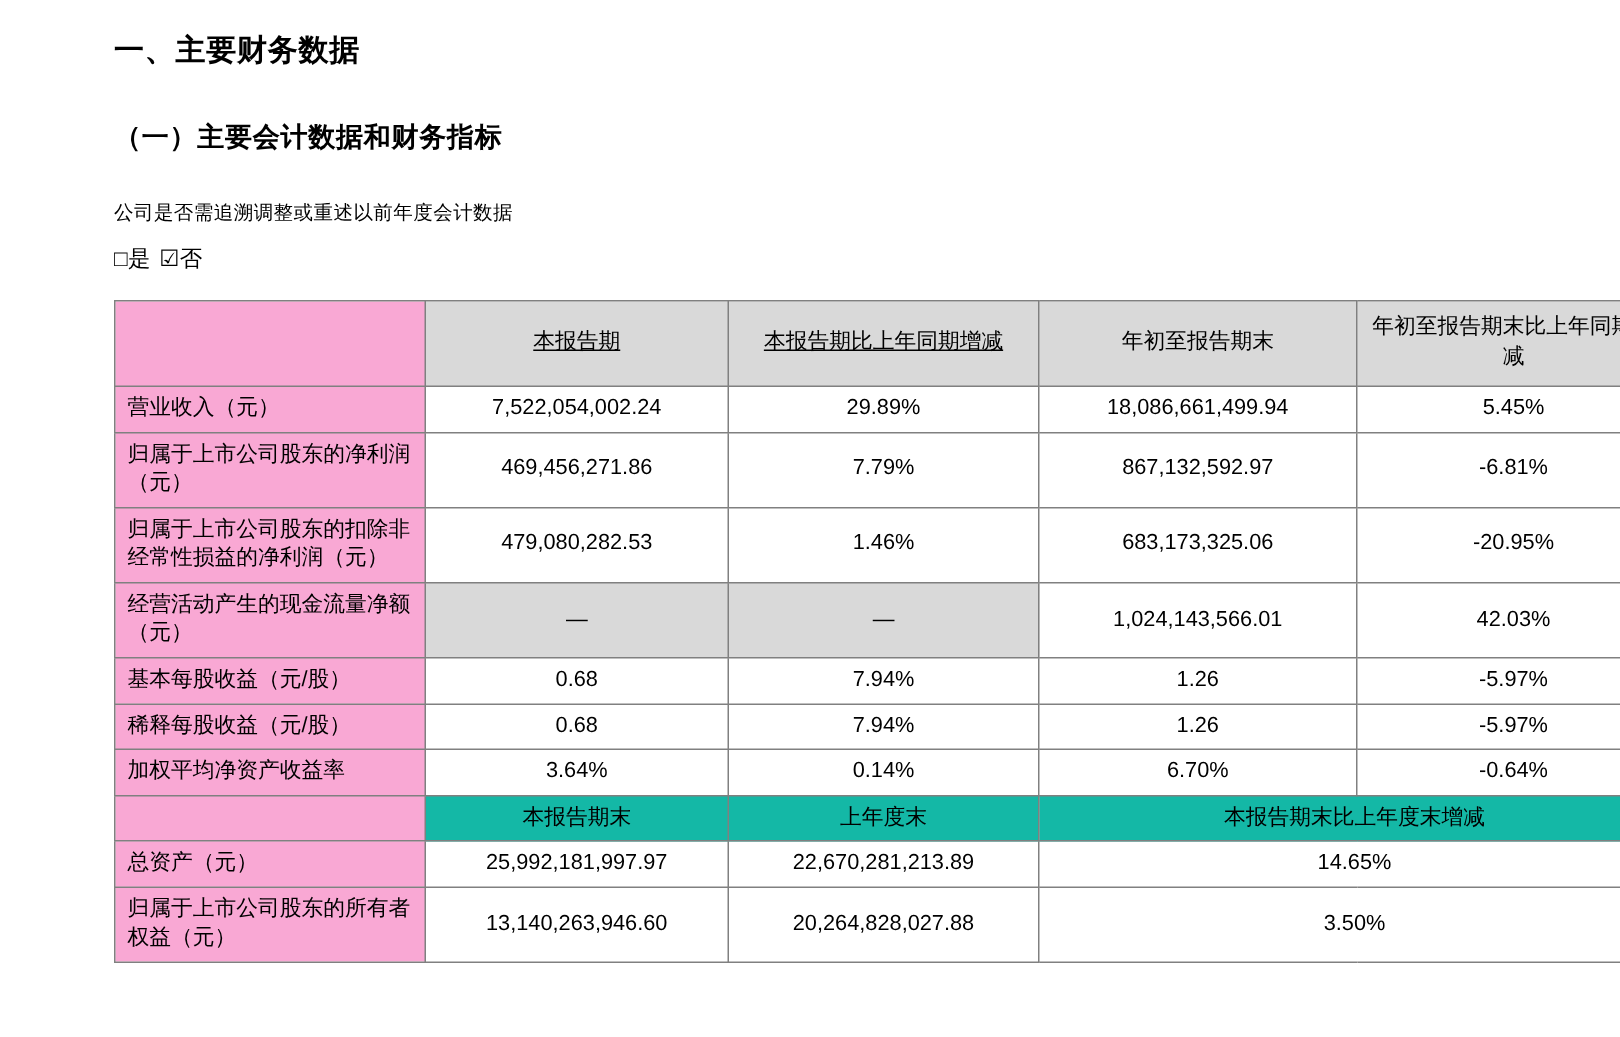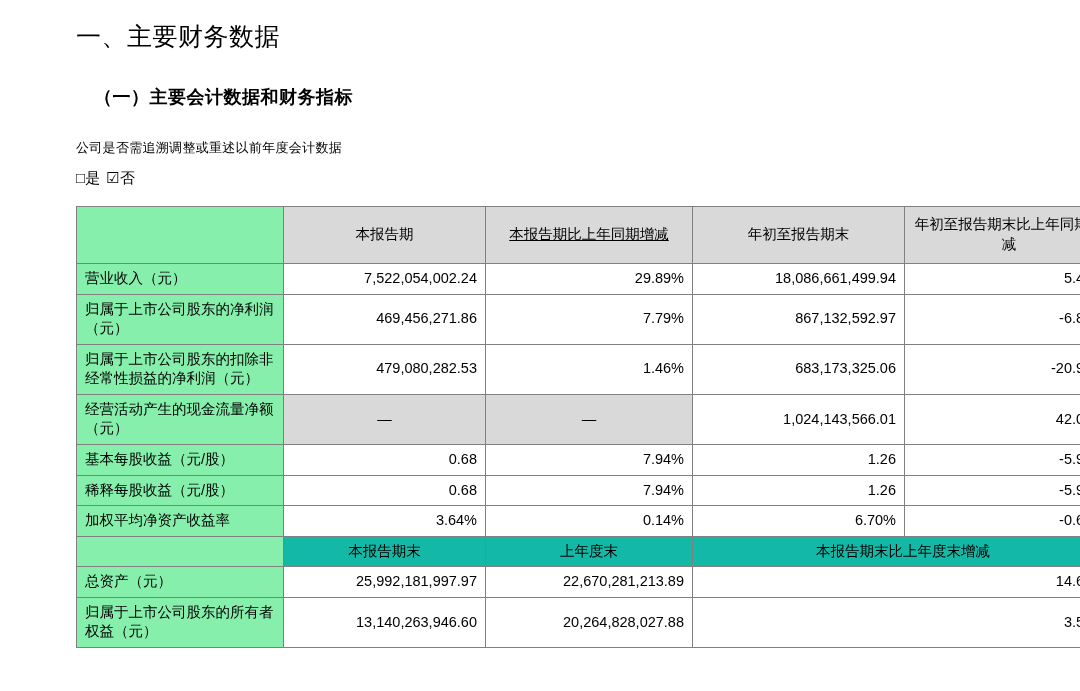--- a/index.html
+++ b/index.html
@@ -16,32 +16,32 @@
   }
   .page {
     position: relative;
     width: 1080px;
     height: 691px;
     box-sizing: border-box;
     padding: 0 64px;
   }
   .h1 {
     font-family: "Liberation Sans", "DejaVu Sans", sans-serif;
-    font-weight: normal;
-    font-size: 25px;
+    font-weight: bold;
+    font-size: 20px;
     letter-spacing: 0.5px;
     margin: 12px 0 0 12px;
     padding-top: 8px;
   }
   .h2 {
     font-family: "Liberation Sans", "DejaVu Sans", sans-serif;
     font-weight: bold;
     font-size: 18px;
     letter-spacing: 0.5px;
-    margin: 32px 0 0 30px;
+    margin: 32px 0 0 12px;
   }
   .para {
     font-family: "Liberation Sans", "DejaVu Sans", sans-serif;
     font-size: 13px;
     margin: 30px 0 0 12px;
     letter-spacing: 0.3px;
   }
   .checkline {
     font-family: "Liberation Sans", "DejaVu Sans", sans-serif;
     font-size: 15px;
@@ -66,37 +66,37 @@
     vertical-align: middle;
     line-height: 1.35;
     font-weight: normal;
   }
   .hdr {
     background: #d9d9d9;
     text-align: center;
     height: 46px;
   }
   .rowlabel {
-    background: #86efac;
+    background: #f9a8d4;
     text-align: left;
     width: 190px;
   }
   .num {
-    text-align: right;
+    text-align: center;
     padding-right: 12px;
   }
   .dash {
     text-align: center;
     background: #d9d9d9;
   }
   .subhdr {
     background: #14b8a6;
     text-align: center;
   }
-  .col2 { width: 185px; }
+  .col2 { width: 185px; text-decoration: underline; }
   .col3 { width: 190px; text-decoration: underline; }
   .col4 { width: 195px; }
   .col5 { width: 192px; }
 </style>
 </head>
 <body>
 
 <div class="page">
 
   <div class="h1">一、主要财务数据</div>

